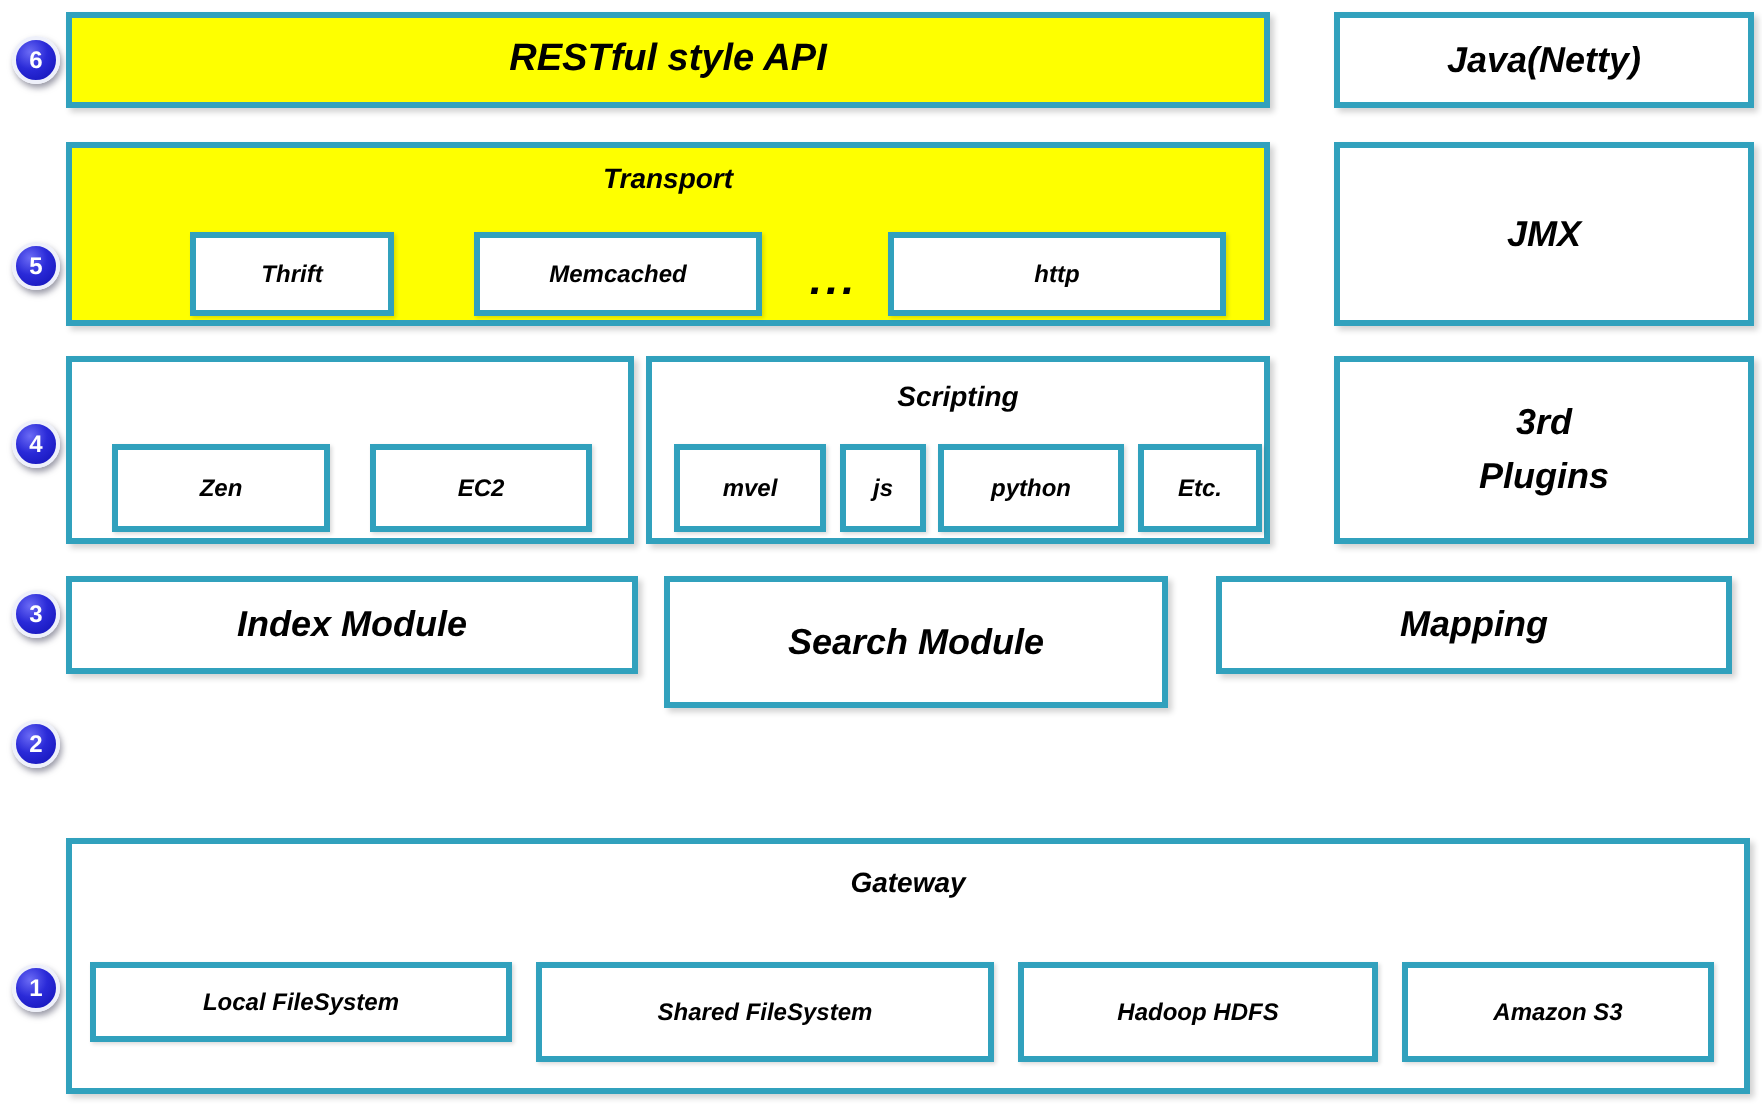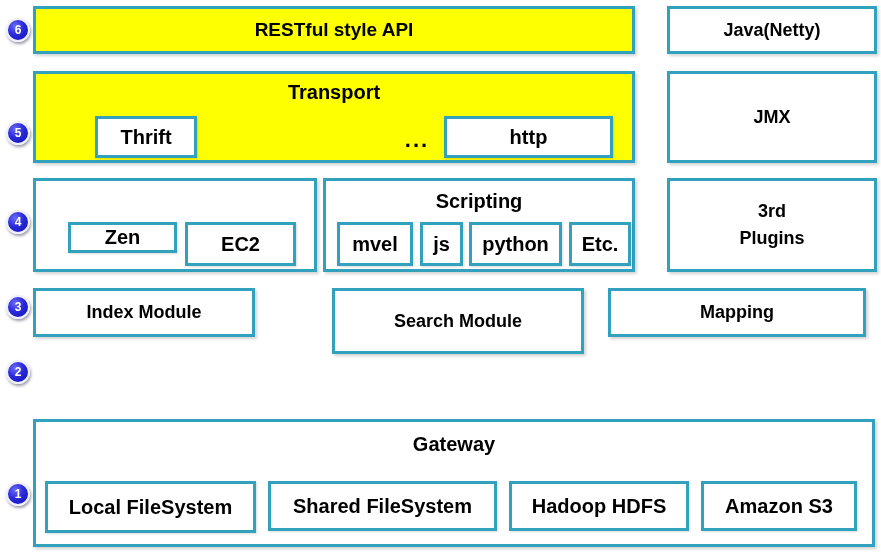--- a/index.html
+++ b/index.html
@@ -5,29 +5,29 @@
   html,body { margin:0; padding:0; background:#ffffff; }
   .canvas {
     position:relative; width:881px; height:554px; background:#ffffff;
     font-family:"Liberation Sans", sans-serif; color:#000; overflow:hidden;
   }
   .box {
     position:absolute; box-sizing:border-box;
     border:3px solid #31A1BD; background:#ffffff;
     box-shadow:2px 2px 3px rgba(0,0,0,0.18);
     display:flex; align-items:center; justify-content:center;
-    font-weight:bold; font-size:18px; text-align:center;
+    font-weight:bold; font-size:18px; text-align:center;font-style:italic;
   }
   .yellow { background:#FEFF00; }
   .group { justify-content:flex-start; align-items:flex-start; }
   .group-title {
     position:absolute; left:0; right:0; text-align:center;
-    font-weight:bold; font-size:20px;
+    font-weight:bold; font-size:14px;
   }
-  .inner { font-size:20px; box-shadow:1px 1px 2px rgba(0,0,0,0.15); }
+  .inner { font-size:12px; box-shadow:1px 1px 2px rgba(0,0,0,0.15); }
   .dots {
     position:absolute; font-weight:bold; font-size:22px; letter-spacing:2px;
     text-align:center; line-height:20px;
   }
   .badge {
     position:absolute; left:6px; width:24px; height:24px; box-sizing:border-box;
     border-radius:50%;
     background:radial-gradient(circle at 35% 30%, #6b6bf5 0%, #2a2ad8 45%, #1111b4 100%);
     border:2px solid #eef0fa;
     box-shadow:1px 2px 3px rgba(100,100,120,0.65);
@@ -47,49 +47,50 @@
   <div class="badge" style="top:295px">3</div>
   <div class="badge" style="top:360px">2</div>
   <div class="badge" style="top:482px">1</div>
 
   <div class="box yellow" style="left:33px; top:6px; width:602px; height:48px; font-size:19px">RESTful style API</div>
   <div class="box" style="left:667px; top:6px; width:210px; height:48px">Java(Netty)</div>
 
   <div class="box yellow group" style="left:33px; top:71px; width:602px; height:92px">
     <div class="group-title" style="top:7px">Transport</div>
     <div class="box inner" style="left:59px; top:42px; width:102px; height:42px">Thrift</div>
+    <div class="box inner" style="left:201px; top:42px; width:144px; height:42px">Memcached</div>
     <div class="dots" style="left:348px; top:56px; width:66px">...</div>
     <div class="box inner" style="left:408px; top:42px; width:169px; height:42px">http</div>
   </div>
   <div class="box" style="left:667px; top:71px; width:210px; height:92px">JMX</div>
 
   <div class="box group" style="left:33px; top:178px; width:284px; height:94px">
-    <div class="box inner" style="left:32px; top:41px; width:109px; height:31px">Zen</div>
+    <div class="box inner" style="left:20px; top:41px; width:109px; height:44px">Zen</div>
     <div class="box inner" style="left:149px; top:41px; width:111px; height:44px">EC2</div>
   </div>
   <div class="box group" style="left:323px; top:178px; width:312px; height:94px">
     <div class="group-title" style="top:9px">Scripting</div>
     <div class="box inner" style="left:11px; top:41px; width:76px; height:44px">mvel</div>
     <div class="box inner" style="left:94px; top:41px; width:43px; height:44px">js</div>
     <div class="box inner" style="left:143px; top:41px; width:93px; height:44px">python</div>
     <div class="box inner" style="left:243px; top:41px; width:62px; height:44px">Etc.</div>
   </div>
   <div class="box twoline" style="left:667px; top:178px; width:210px; height:94px">
     <span>
       <span style="display:block">3rd</span>
       <span style="display:block">Plugins</span>
     </span>
   </div>
 
-  <div class="box" style="left:33px; top:288px; width:222px; height:49px">Index Module</div>
+  <div class="box" style="left:33px; top:288px; width:286px; height:49px">Index Module</div>
   <div class="box" style="left:332px; top:288px; width:252px; height:66px">Search Module</div>
   <div class="box" style="left:608px; top:288px; width:258px; height:49px">Mapping</div>
 
 
   <div class="box group" style="left:33px; top:419px; width:842px; height:128px">
     <div class="group-title" style="top:11px">Gateway</div>
-    <div class="box inner" style="left:9px; top:59px; width:211px; height:52px">Local FileSystem</div>
+    <div class="box inner" style="left:9px; top:59px; width:211px; height:40px">Local FileSystem</div>
     <div class="box inner" style="left:232px; top:59px; width:229px; height:50px">Shared FileSystem</div>
     <div class="box inner" style="left:473px; top:59px; width:180px; height:50px">Hadoop HDFS</div>
     <div class="box inner" style="left:665px; top:59px; width:156px; height:50px">Amazon S3</div>
   </div>
 
 </div>
 
 </body></html>

